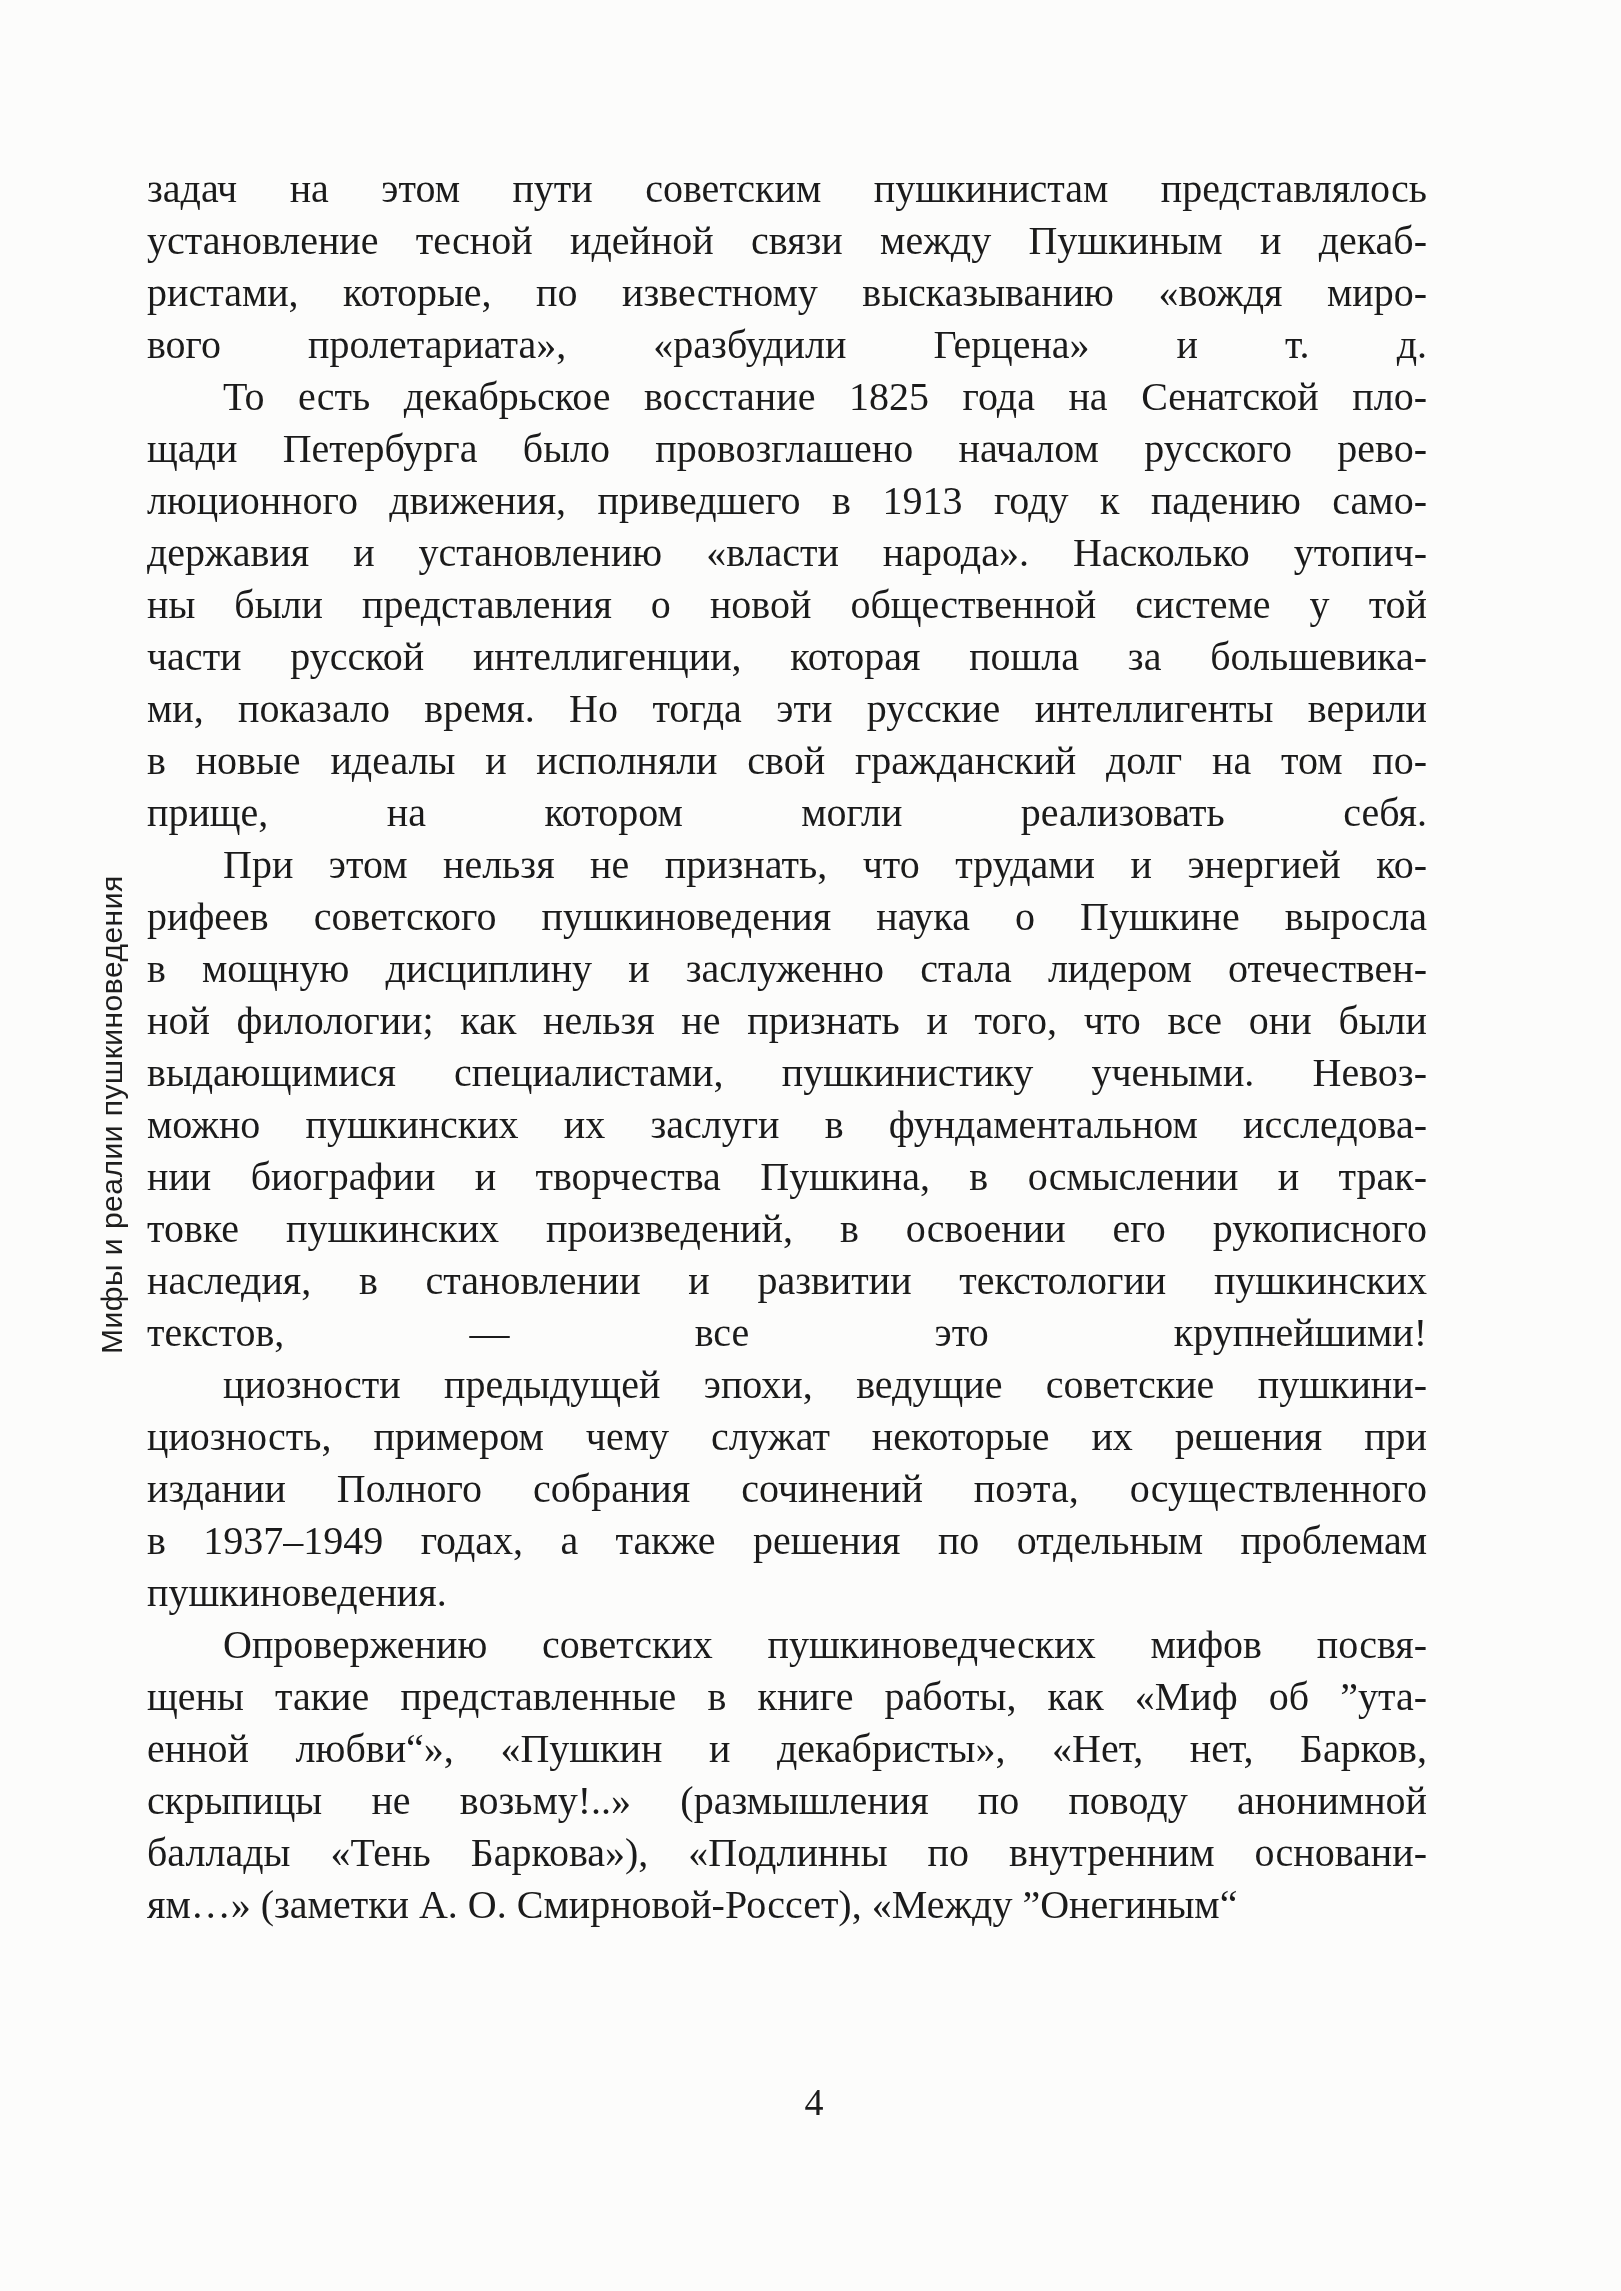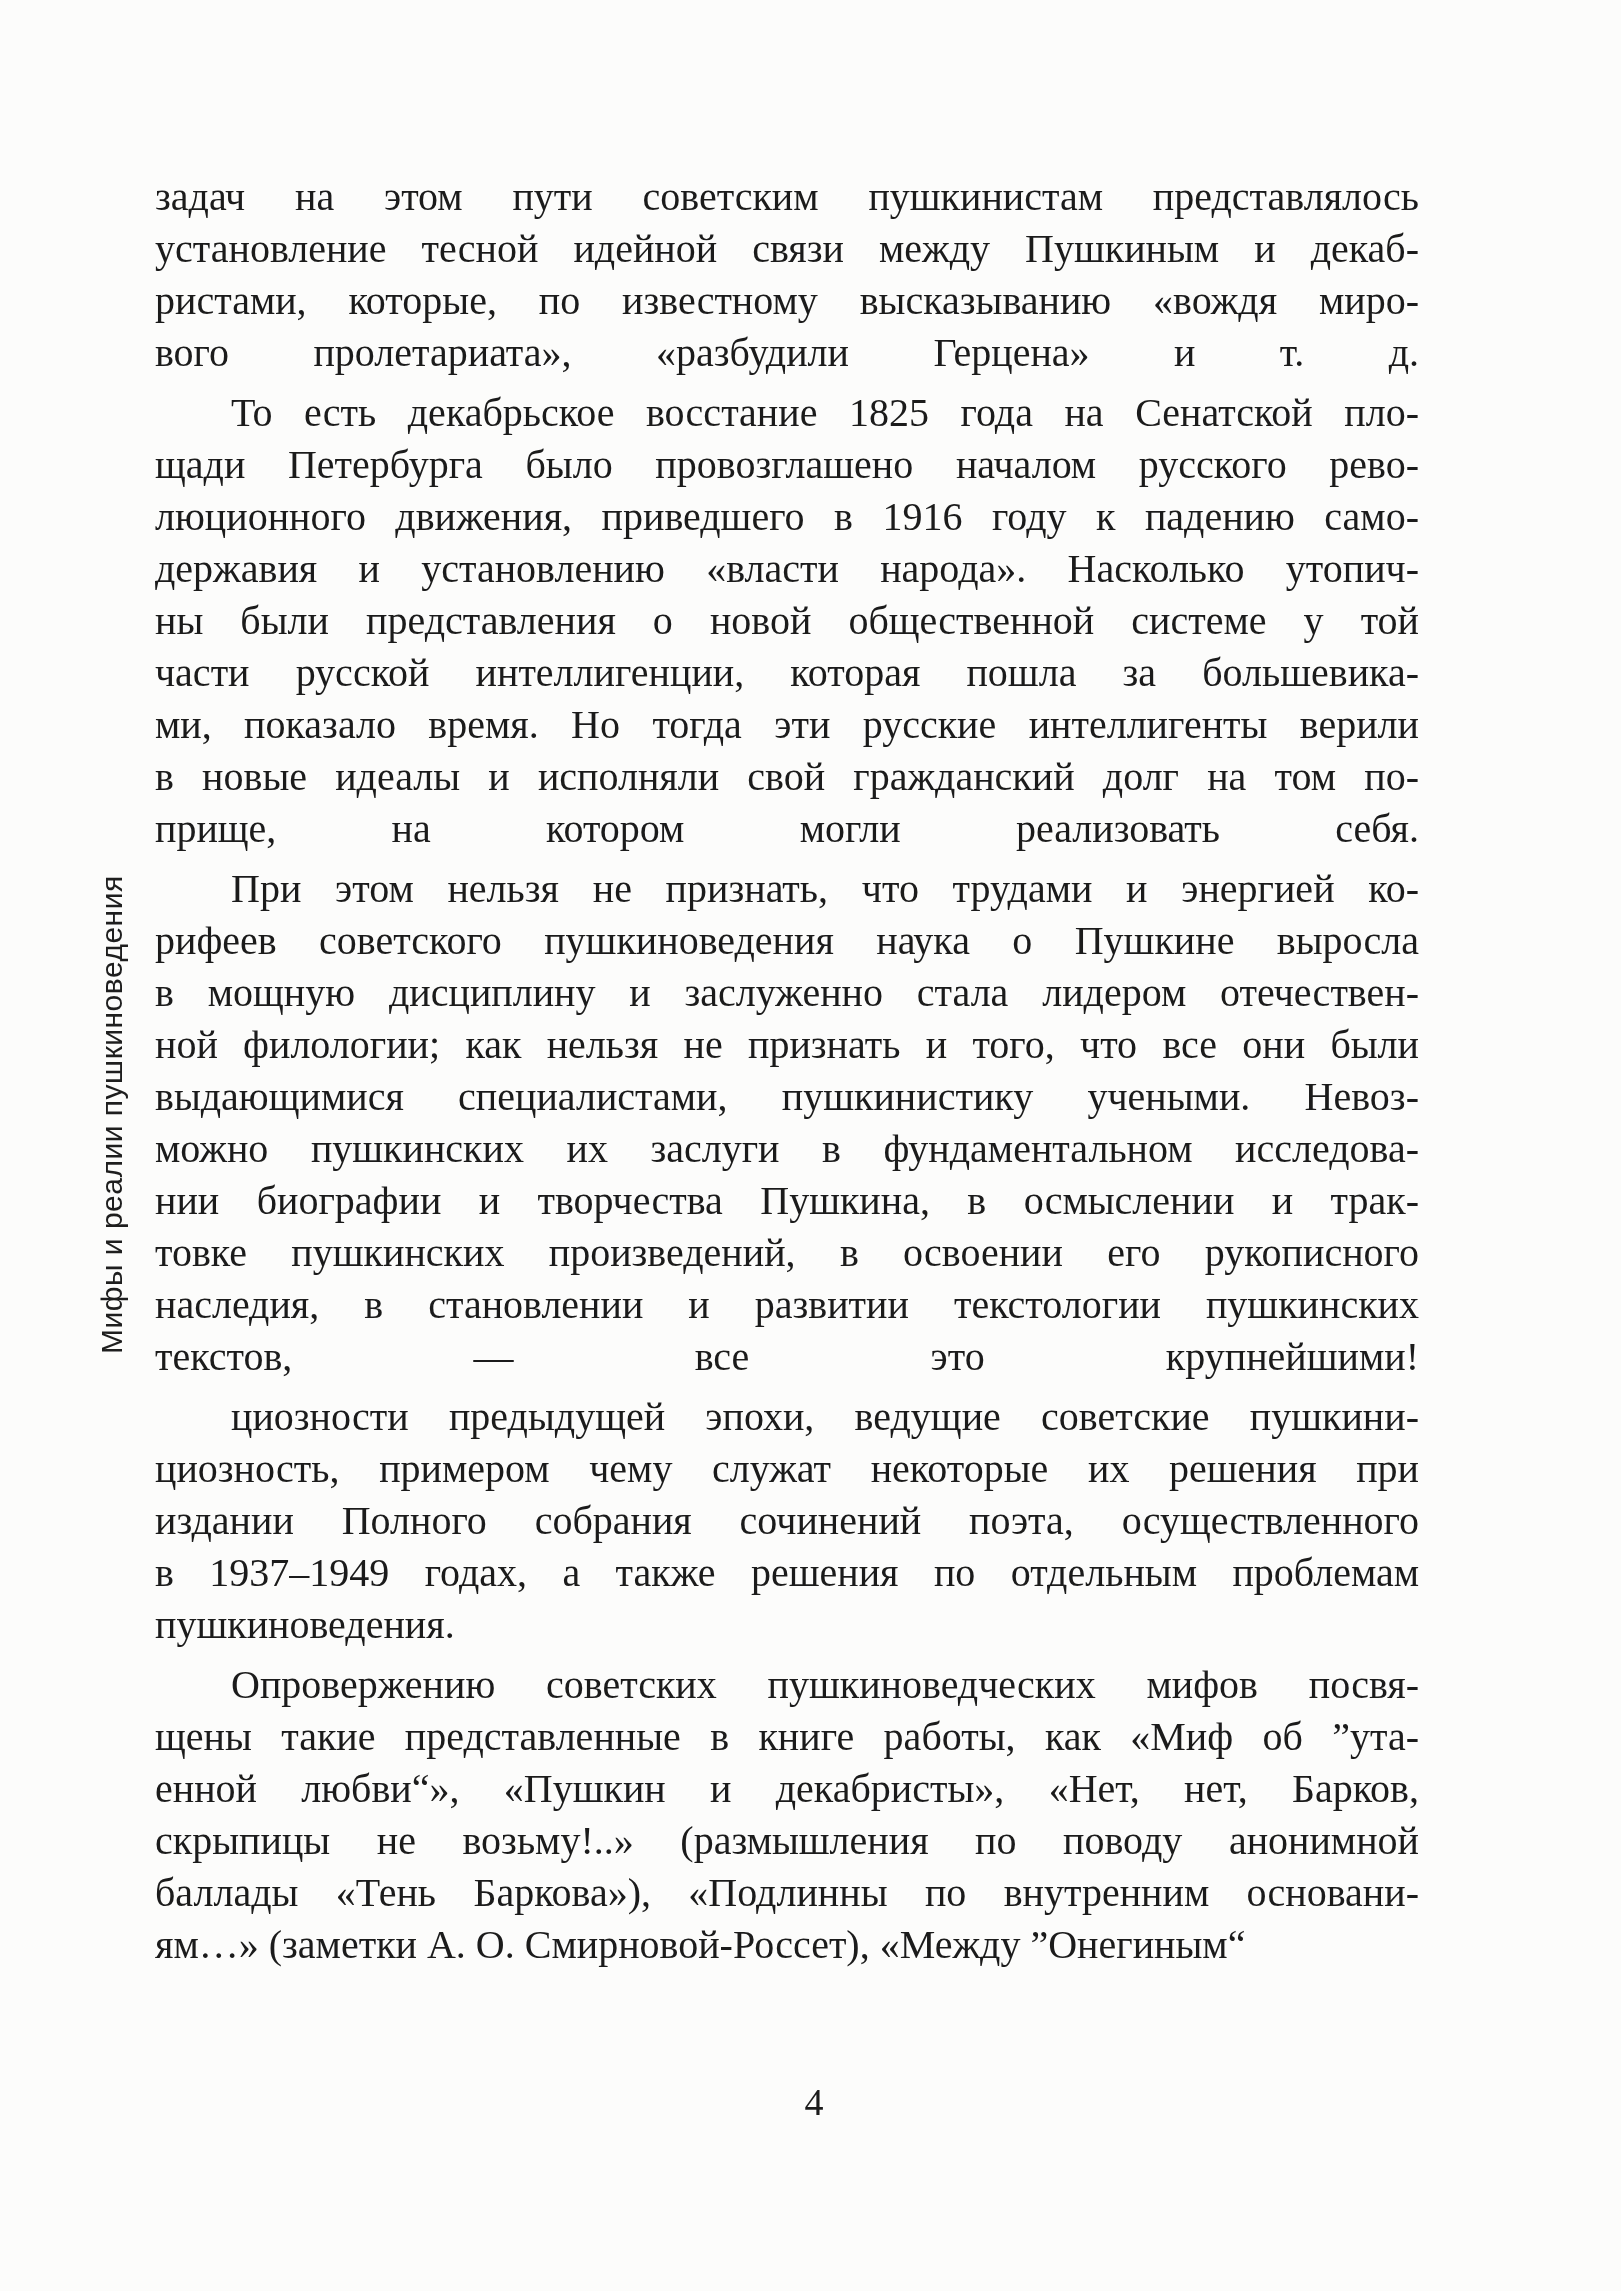--- a/index.html
+++ b/index.html
@@ -10,21 +10,21 @@
     overflow:hidden;
     font-family:"Liberation Serif",serif;
   }
   .text-block{
     position:absolute;
     left:147px;top:163px;width:1280px;
     font-size:40px;line-height:52px;
     color:#1b1b1b;
     text-rendering:optimizeLegibility;
   }
-  .para{margin:8px;padding:0;font-family:Liberation Serif, serif;}
+  .para{margin:0;padding:0;font-family:Liberation Serif, serif;}
   .para .line{
     text-align:justify;
     -moz-text-align-last:justify;
     text-align-last:justify;
     hyphens:none;
   }
   .para .line.pl{
     -moz-text-align-last:left;
     text-align-last:left;
   }
@@ -60,21 +60,21 @@
   <div class="text-block">
       <div class="para">
         <div class="line">задач на этом пути советским пушкинистам представлялось</div>
         <div class="line">установление тесной идейной связи между Пушкиным и декаб-</div>
         <div class="line">ристами, которые, по известному высказыванию «вождя миро-</div>
         <div class="line">вого пролетариата», «разбудили Герцена» и т. д.</div>
       </div>
       <div class="para indent">
         <div class="line">То есть декабрьское восстание 1825 года на Сенатской пло-</div>
         <div class="line">щади Петербурга было провозглашено началом русского рево-</div>
-        <div class="line">люционного движения, приведшего в 1916 году к падению само-</div>
+        <div class="line">люционного движения, приведшего в 1913 году к падению само-</div>
         <div class="line">державия и установлению «власти народа». Насколько утопич-</div>
         <div class="line">ны были представления о новой общественной системе у той</div>
         <div class="line">части русской интеллигенции, которая пошла за большевика-</div>
         <div class="line">ми, показало время. Но тогда эти русские интеллигенты верили</div>
         <div class="line">в новые идеалы и исполняли свой гражданский долг на том по-</div>
         <div class="line">прище, на котором могли реализовать себя.</div>
       </div>
       <div class="para indent">
         <div class="line">При этом нельзя не признать, что трудами и энергией ко-</div>
         <div class="line">рифеев советского пушкиноведения наука о Пушкине выросла</div>

